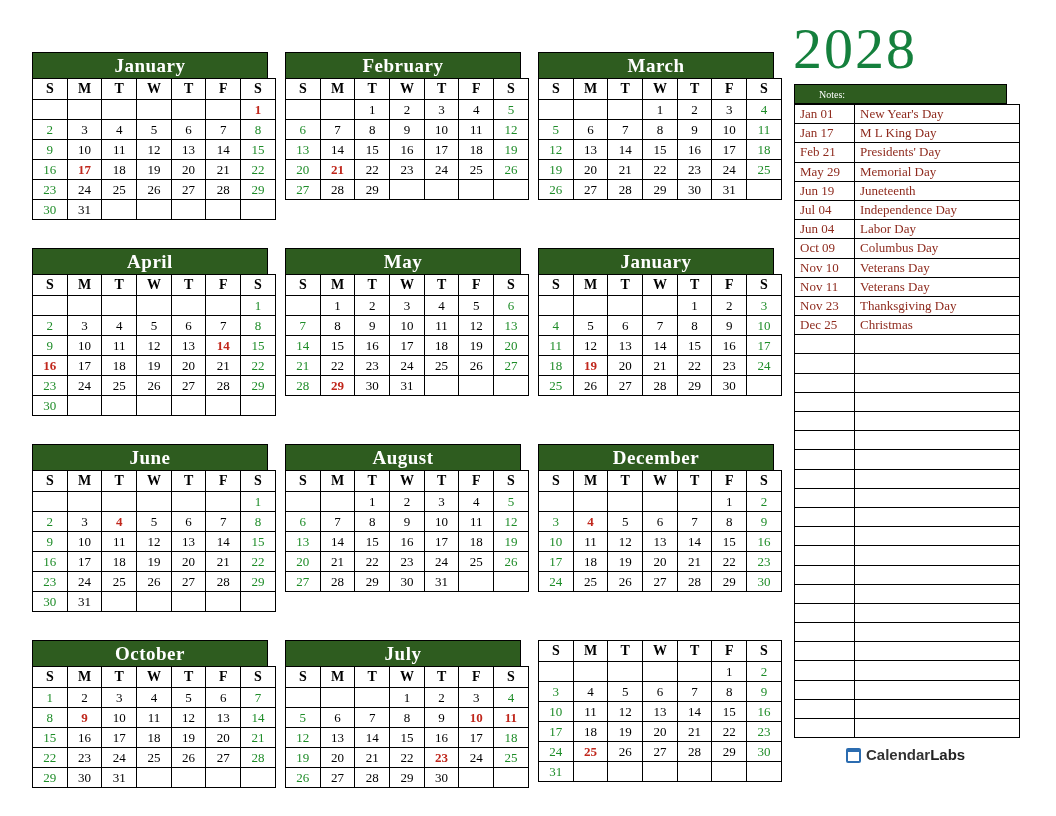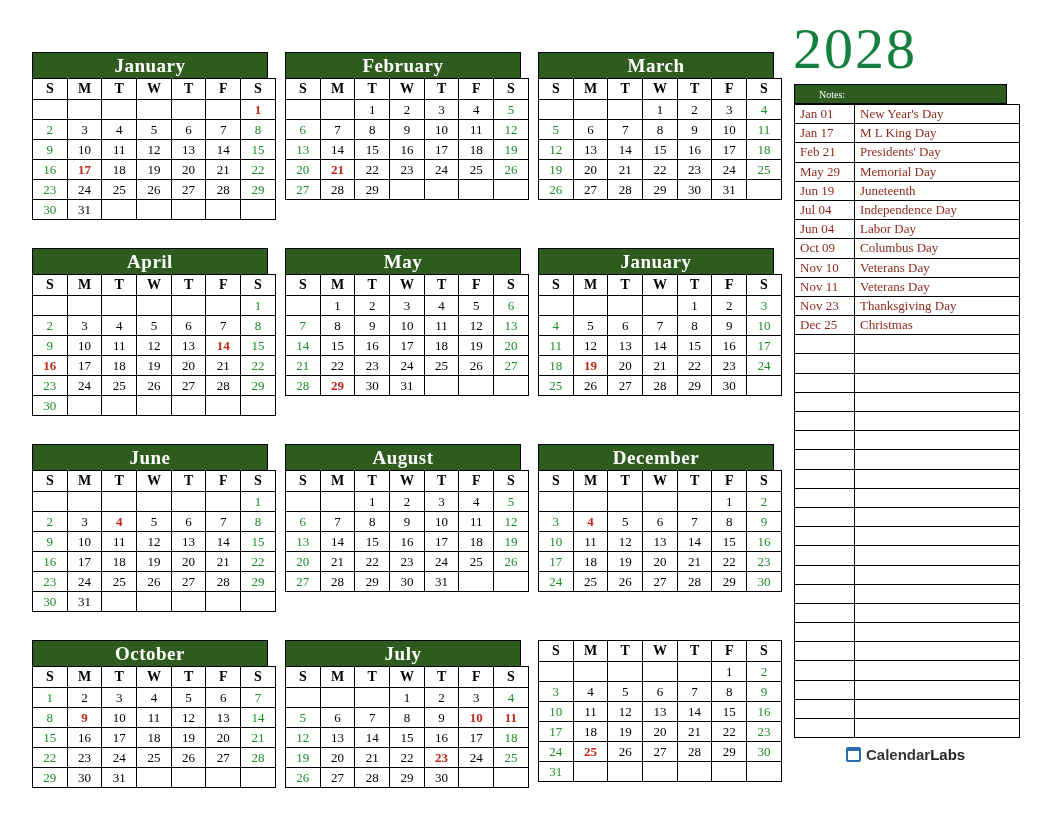--- a/index.html
+++ b/index.html
@@ -105,21 +105,21 @@
     white-space:nowrap;
     overflow:hidden;
   }
   table.notes td.d{width:54px;}
   table.notes td.n{width:159px;}
 
   
   .logo{
     position:absolute;
     left:846px;top:746px;
-    display:flex;align-items:center;gap:5px;
+    display:flex;align-items:flex-end;gap:5px;
   }
   .logo-mark{
     width:15px;height:15px;
     background:#2b6cb0;
     border-radius:2px;
     position:relative;
     display:inline-block;
   }
   .logo-mark:after{
     content:"";

